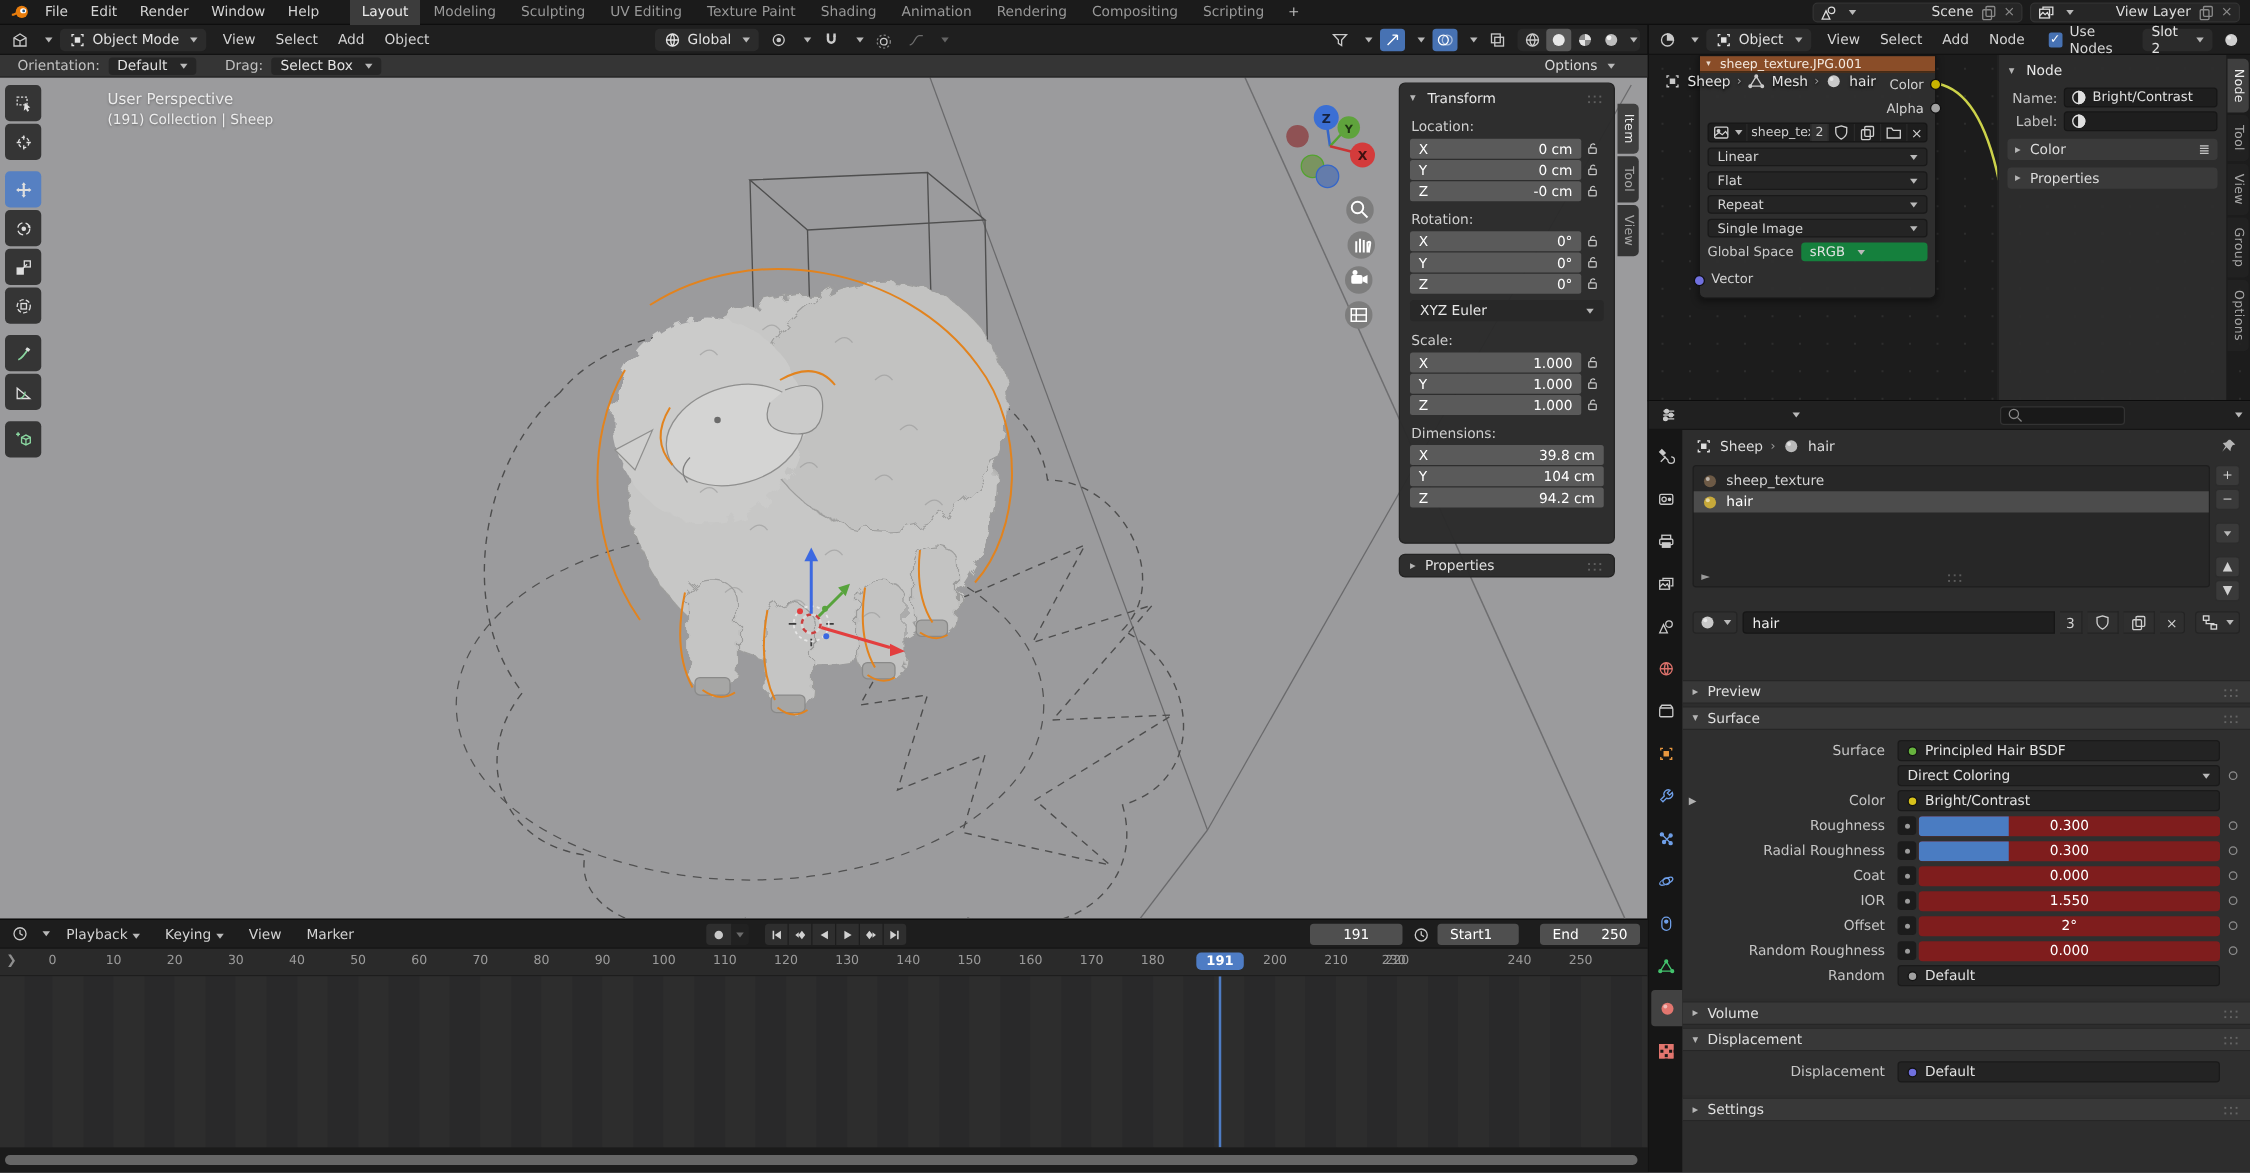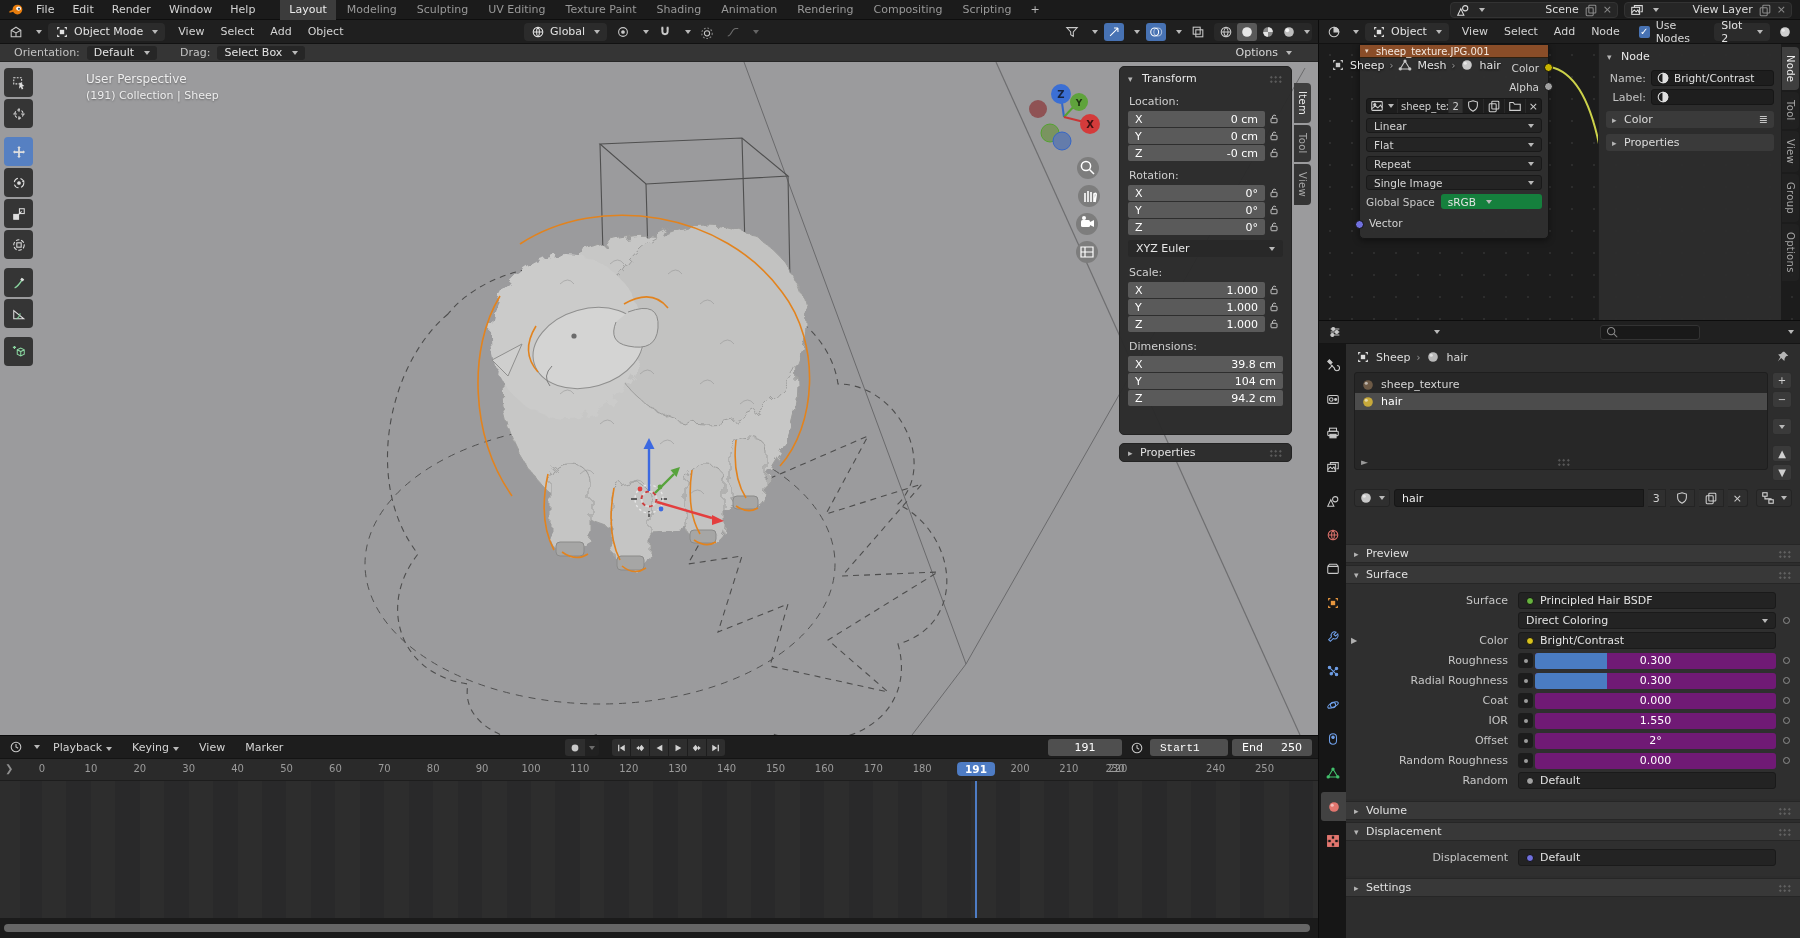--- a/index.html
+++ b/index.html
@@ -127,41 +127,41 @@
 .panelrow { height:19px; background:#383838; border-top:1px solid #262626; border-bottom:1px solid #262626; display:flex; align-items:center; padding:0 8px; color:#e0e0e0; margin-top:2px; }
 .panelbody { background:#2f2f2f; padding:5px 0 7px; }
 .prow { display:flex; align-items:center; height:17px; margin:3px 10px 3px 0; }
 .pexpand { width:16px; text-align:center; color:#b0b0b0; font-size:8px; }
 .plabel { width:156px; text-align:right; padding-right:10px; color:#c6c6c6; white-space:nowrap; }
 .linkfield { flex:1; height:17px; background:#232323; border:1px solid #1a1a1a; border-radius:3px; display:flex; align-items:center; gap:6px; padding:0 7px; color:#e3e3e3; }
 .linkfield .chev { margin-left:auto; }
 .dot { width:8px; height:8px; border-radius:50%; border:1px solid #111; flex:none; }
 .socketsq { width:15px; height:15px; background:#1c1c1c; border-radius:3px; margin-right:2px; display:flex; align-items:center; justify-content:center; flex:none; }
 .socketsq i { width:4px; height:4px; border-radius:50%; background:#9c9c9c; }
-.slider { flex:1; height:16px; background:#701a75; border-radius:3px; position:relative; overflow:hidden; }
+.slider { flex:1; height:16px; background:#7f1d1d; border-radius:3px; position:relative; overflow:hidden; }
 .sliderfill { position:absolute; left:0; top:0; bottom:0; background:#4a7cc2; }
 .sliderval { position:absolute; inset:0; display:flex; align-items:center; justify-content:center; color:#fff; z-index:1; }
 .decorator { width:7px; height:7px; border:1.5px solid #8d8d8d; border-radius:50%; margin-left:7px; flex:none; }
 .decorator.hidden { visibility:hidden; }
 
 
 #timeline { position:absolute; left:0; top:735px; width:1318px; height:203px; background:#222; border-top:1px solid #0c0c0c; }
 #tl-header { position:relative; height:23px; background:#1d1d1d; border-bottom:1px solid #141414; display:flex; align-items:center; padding:0 6px; gap:4px; }
 #tl-menus { display:flex; gap:2px; }
 #tl-transport { position:absolute; left:612px; top:3px; display:flex; gap:1px; }
 .tr-btn { width:18px; height:17px; background:#2e2e2e; display:flex; align-items:center; justify-content:center; color:#d2d2d2; }
 .tr-btn:first-child { border-radius:3px 0 0 3px; }
 .tr-btn:last-child { border-radius:0 3px 3px 0; }
 #tl-record { position:absolute; left:565px; top:3px; display:flex; }
 #tl-record .rec { width:20px; height:17px; background:#2e2e2e; border-radius:3px 0 0 3px; display:flex; align-items:center; justify-content:center; color:#c9c9c9; }
 #tl-record .dd { width:14px; height:17px; background:#262626; border-radius:0 3px 3px 0; display:flex; align-items:center; justify-content:center; opacity:.5; }
 .tl-field { position:absolute; top:3px; height:17px; background:#4f4f4f; border-radius:3px; color:#fff; display:flex; align-items:center; padding:0 10px; }
 #tl-frame { left:1048px; width:74px; justify-content:center; }
 #tl-clock { position:absolute; left:1128px; top:3px; width:18px; height:17px; display:flex; align-items:center; justify-content:center; color:#c9c9c9; }
-#tl-start { left:1150px; width:78px; justify-content:flex-start;font-family:Liberation Mono, monospace; }
+#tl-start { left:1150px; width:65px; justify-content:flex-start; }
 #tl-end { left:1232px; width:80px; justify-content:space-between; }
 #tl-ruler { position:relative; height:22px; background:#2a2a2a; border-bottom:1px solid #1d1d1d; }
 .tick-label { position:absolute; top:4px; transform:translateX(-50%); color:#9b9b9b; font-size:10px; }
 #tl-expand { position:absolute; left:5px; top:4px; color:#8f8f8f; font-size:10px; }
 #tl-tracks { position:relative; height:137px; background:repeating-linear-gradient(90deg,#2d2d2d 0 24.45px,#29292a 24.45px 48.9px); background-position-x:42px; overflow:hidden; }
 #playhead-line { position:absolute; top:0; bottom:0; width:2px; background:#4e7cc4; }
 #playhead-badge { position:absolute; top:3px; transform:translateX(-50%); background:#4e7cc4; color:#fff; font-weight:bold; font-size:10.5px; padding:1px 8px; border-radius:4px; z-index:3; }
 #tl-scroll { position:relative; height:20px; background:#1b1b1b; }
 #tl-scrollbar { position:absolute; left:4px; right:8px; top:6px; height:8px; background:#666; border-radius:4px; }
 </style>

